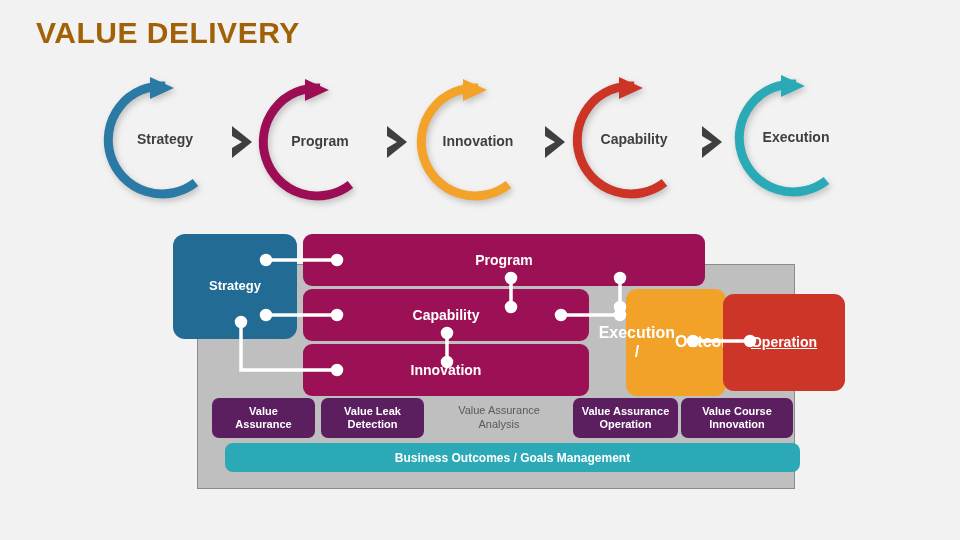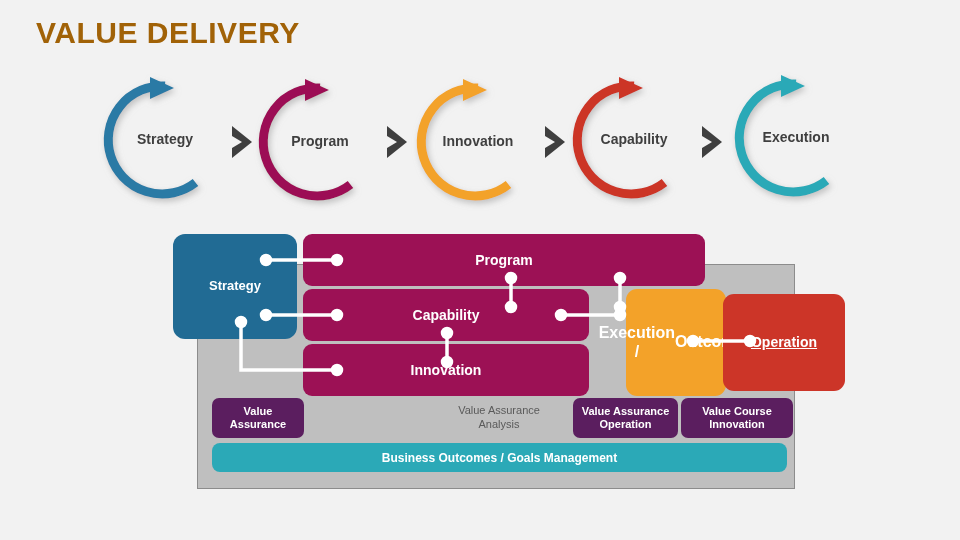--- a/index.html
+++ b/index.html
@@ -158,40 +158,40 @@
     box-sizing: border-box;
     display: flex;
     align-items: center;
     justify-content: center;
     color: #ffffff;
     font-weight: bold;
     font-size: 11px;
     text-align: center;
     line-height: 1.2;
   }
-  #sb-0 { left: 212px; width: 92px; }
+  #sb-0 { left: 212px; width: 103px; }
   #sb-1 { left: 321px; width: 103px; }
   #sb-2 { left: 573px; width: 105px; }
   #sb-3 { left: 681px; width: 112px; }
 
   #vaf-label {
     position: absolute;
     left: 428px; top: 398px; width: 142px; height: 40px;
     display: flex;
     align-items: center;
     justify-content: center;
     text-align: center;
     color: #5a5a5a;
     font-size: 11px;
     line-height: 1.25;
   }
 
   #bottom-bar {
     position: absolute;
-    left: 212px; top: 443px; width: 575px; height: 29px;
+    left: 225px; top: 443px; width: 575px; height: 29px;
     background: #2ba9b7;
     border-radius: 8px;
     display: flex;
     align-items: center;
     justify-content: center;
     color: #ffffff;
     font-weight: bold;
     font-size: 12px;
   }
 
@@ -341,20 +341,26 @@
     <div id="box-strategy" class="box fw-el">
       <span>Strategy</span>
     </div>
 
     <div id="sb-0" class="small-box fw-el">
       <span>
         <span>Value</span><br>
         <span>Assurance</span>
       </span>
     </div>
+    <div id="sb-1" class="small-box fw-el">
+      <span>
+        <span>Value Leak</span><br>
+        <span>Detection</span>
+      </span>
+    </div>
     <div id="sb-2" class="small-box fw-el">
       <span>
         <span>Value Assurance</span><br>
         <span>Operation</span>
       </span>
     </div>
     <div id="sb-3" class="small-box fw-el">
       <span>
         <span>Value Course</span><br>
         <span>Innovation</span>

